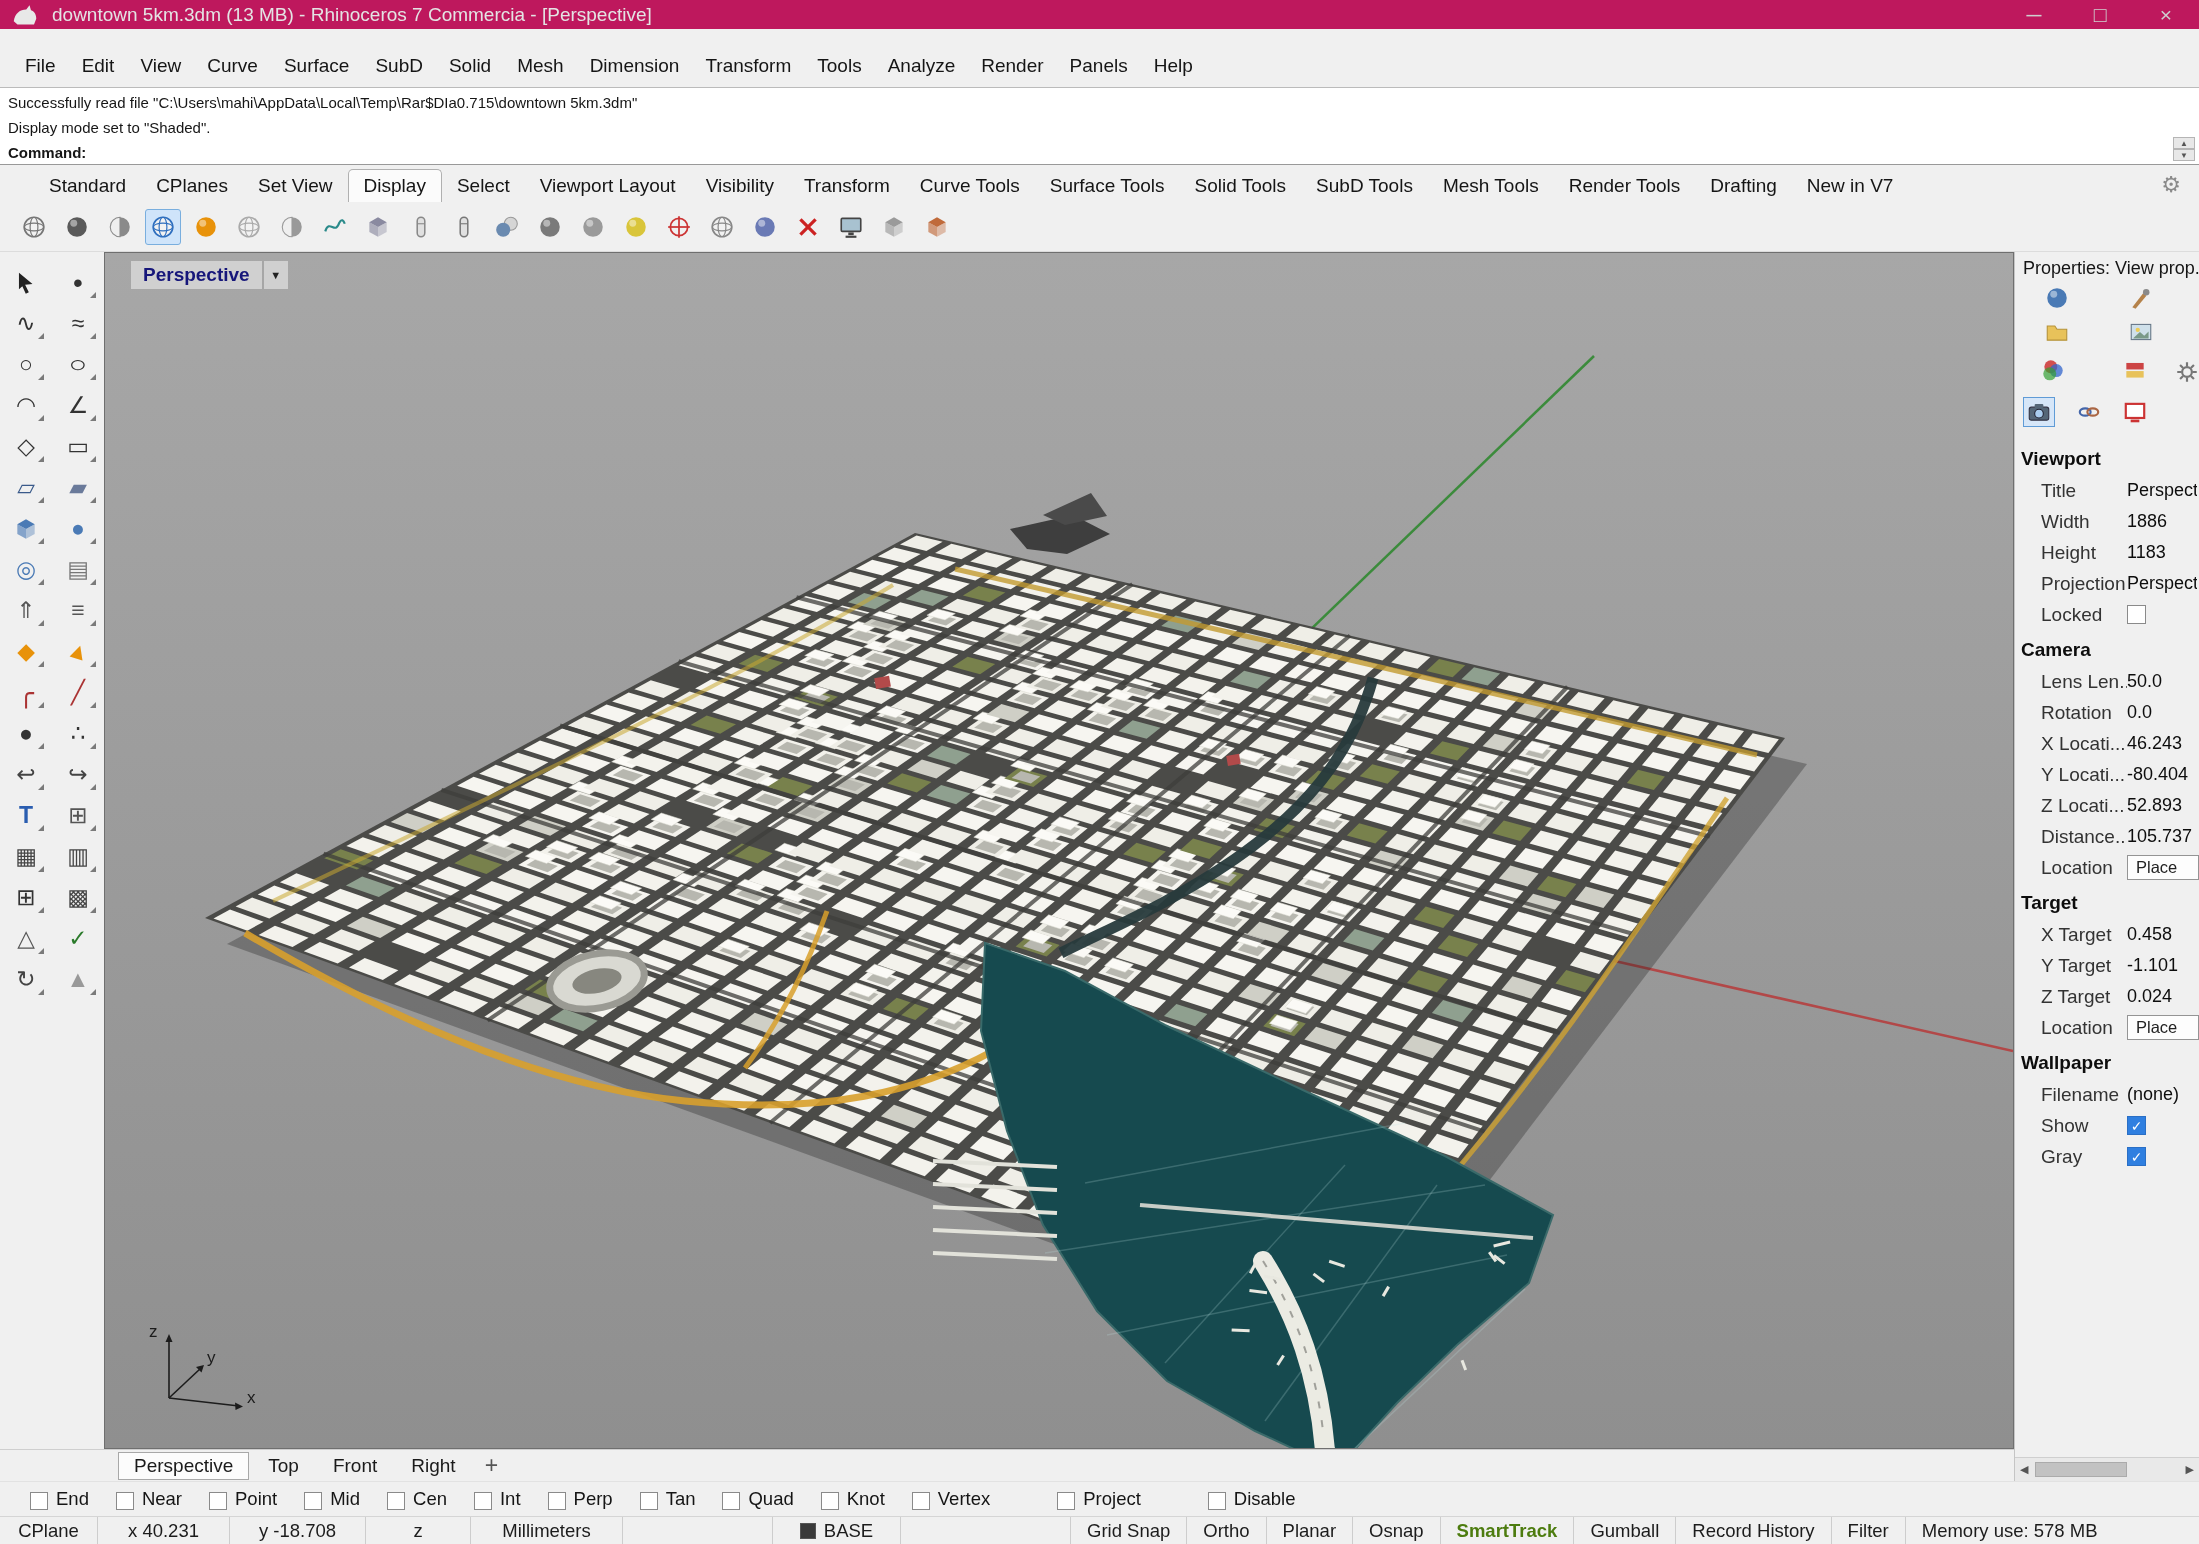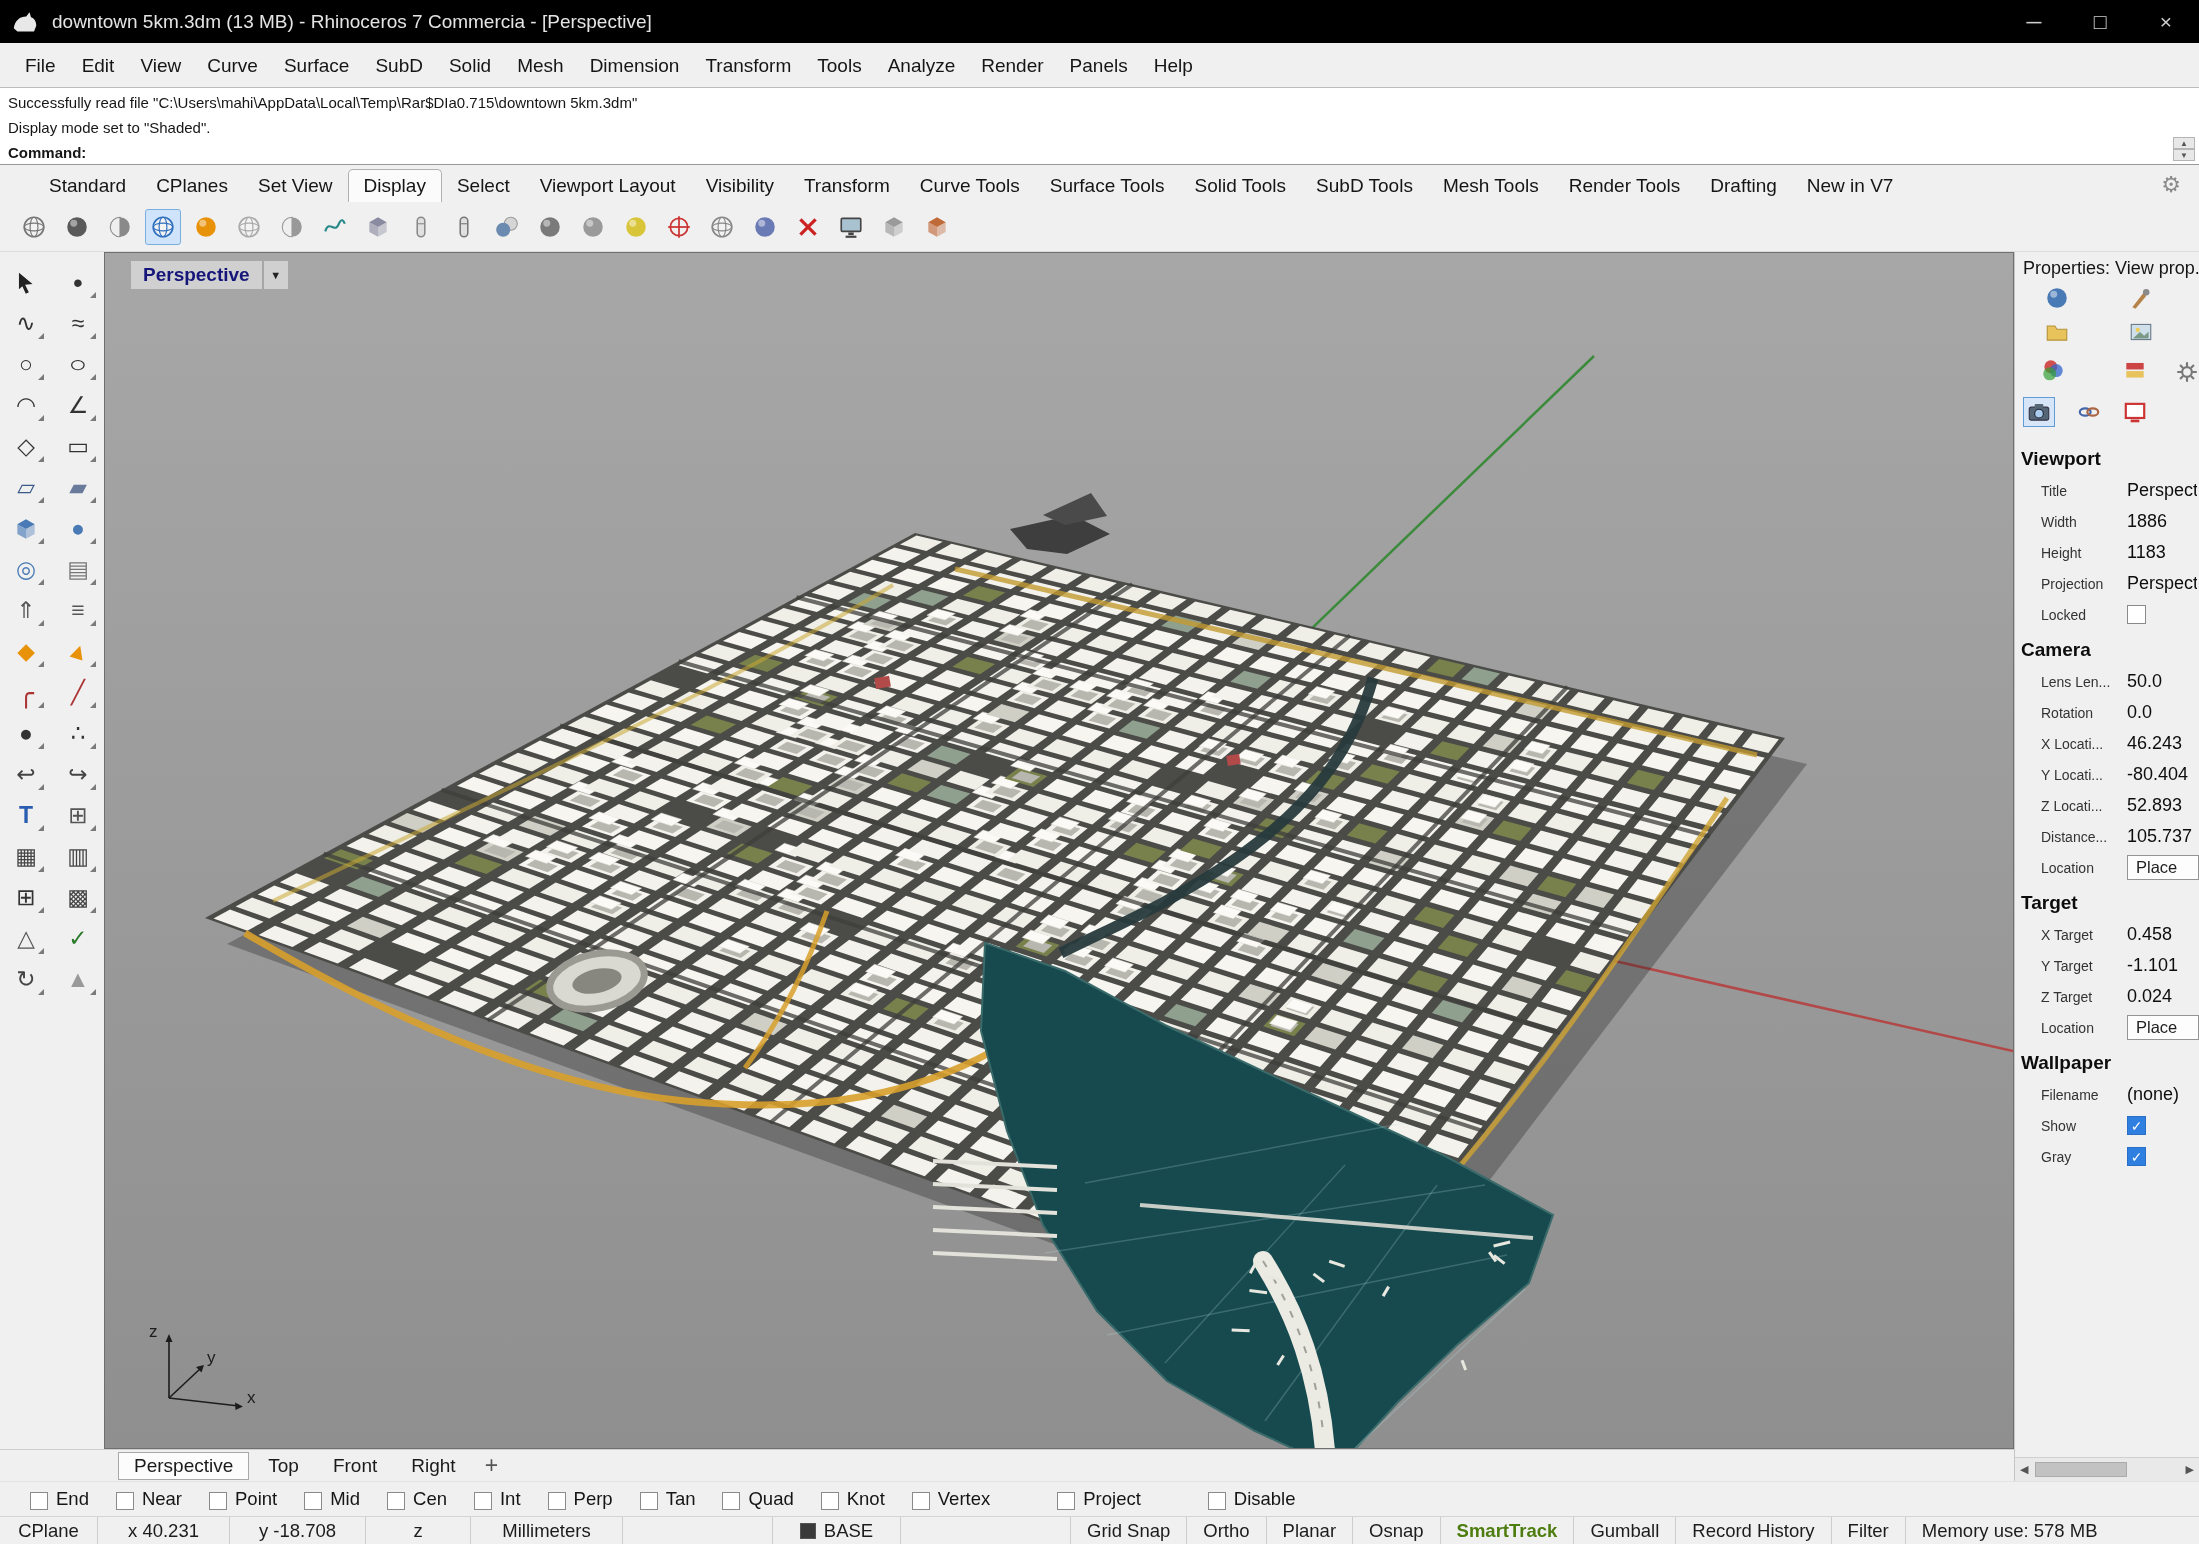--- a/index.html
+++ b/index.html
@@ -1,21 +1,21 @@
 <!DOCTYPE html>
 <html><head>
 <meta charset="utf-8">
 <style>
 *{margin:0;padding:0;box-sizing:border-box;}
 html,body{width:2199px;height:1544px;}
 body{font-family:"Liberation Sans",sans-serif;background:#f0f0f0;overflow:hidden;color:#111;}
 .app{position:relative;width:2199px;height:1544px;background:#f0f0f0;}
 
 
-.titlebar{position:absolute;left:0;top:0;width:100%;height:43px;background:#000000;display:flex;align-items:center;}
+.titlebar{position:absolute;left:0;top:0;width:100%;height:29px;background:#be185d;display:flex;align-items:center;}
 .app-icon{width:30px;height:30px;margin:0 12px 0 10px;flex:0 0 auto;}
 .title-text{color:#e4e4e4;font-size:19px;white-space:nowrap;}
 .win-btns{margin-left:auto;display:flex;height:100%;}
 .win-btn{width:66px;height:100%;display:flex;align-items:center;justify-content:center;font-size:21px;color:#cfcfcf;}
 
 
 .menubar{position:absolute;top:45px;left:0;width:100%;height:42px;background:#f0f0f0;display:flex;align-items:center;padding-left:12px;}
 .menu-item{padding:0 13px;font-size:19px;color:#151515;}
 
 
@@ -66,21 +66,21 @@
 .rp-ico:nth-child(4){left:110px;top:34px;}
 .rp-ico:nth-child(5){left:22px;top:72px;}
 .rp-ico:nth-child(6){left:104px;top:72px;}
 .rp-ico:nth-child(7){left:156px;top:74px;}
 .rp-ico:nth-child(8){left:8px;top:114px;}
 .rp-ico:nth-child(9){left:58px;top:114px;}
 .rp-ico:nth-child(10){left:104px;top:114px;}
 .rp-ico.sel{border:1px solid #5f9bd6;background:#d6e6f8;}
 .rp-header{font-weight:bold;font-size:19px;padding:9px 0 5px 6px;color:#0d0d0d;}
 .rp-row{display:flex;align-items:center;height:31px;padding-left:26px;}
-.rp-label{width:86px;flex:0 0 86px;color:#333;font-size:14px;white-space:nowrap;overflow:hidden;}
+.rp-label{width:86px;flex:0 0 86px;color:#333;font-size:19px;white-space:nowrap;overflow:hidden;}
 .rp-value{font-size:18px;color:#0d0d0d;white-space:nowrap;overflow:hidden;width:70px;}
 .rp-btn{border:1px solid #949494;background:#fdfdfd;padding:2px 8px;font-size:16.5px;white-space:nowrap;overflow:hidden;width:72px;color:#222;}
 .rp-check{width:19px;height:19px;border:1px solid #8a8a8a;background:#fff;display:inline-flex;align-items:center;justify-content:center;font-size:14px;}
 .rp-check.checked{background:#2f7fe0;border-color:#2a6fc5;color:#fff;}
 .rp-hscroll{position:absolute;bottom:0;left:0;width:100%;height:24px;background:#e9e9e9;border-top:1px solid #cfcfcf;display:flex;align-items:center;}
 .rp-arr{font-size:11px;color:#555;padding:0 5px;}
 .rp-thumb{width:92px;height:15px;background:#c2c2c2;border:1px solid #ababab;margin-left:2px;}
 .rp-spacer{flex:1;}
 
 

